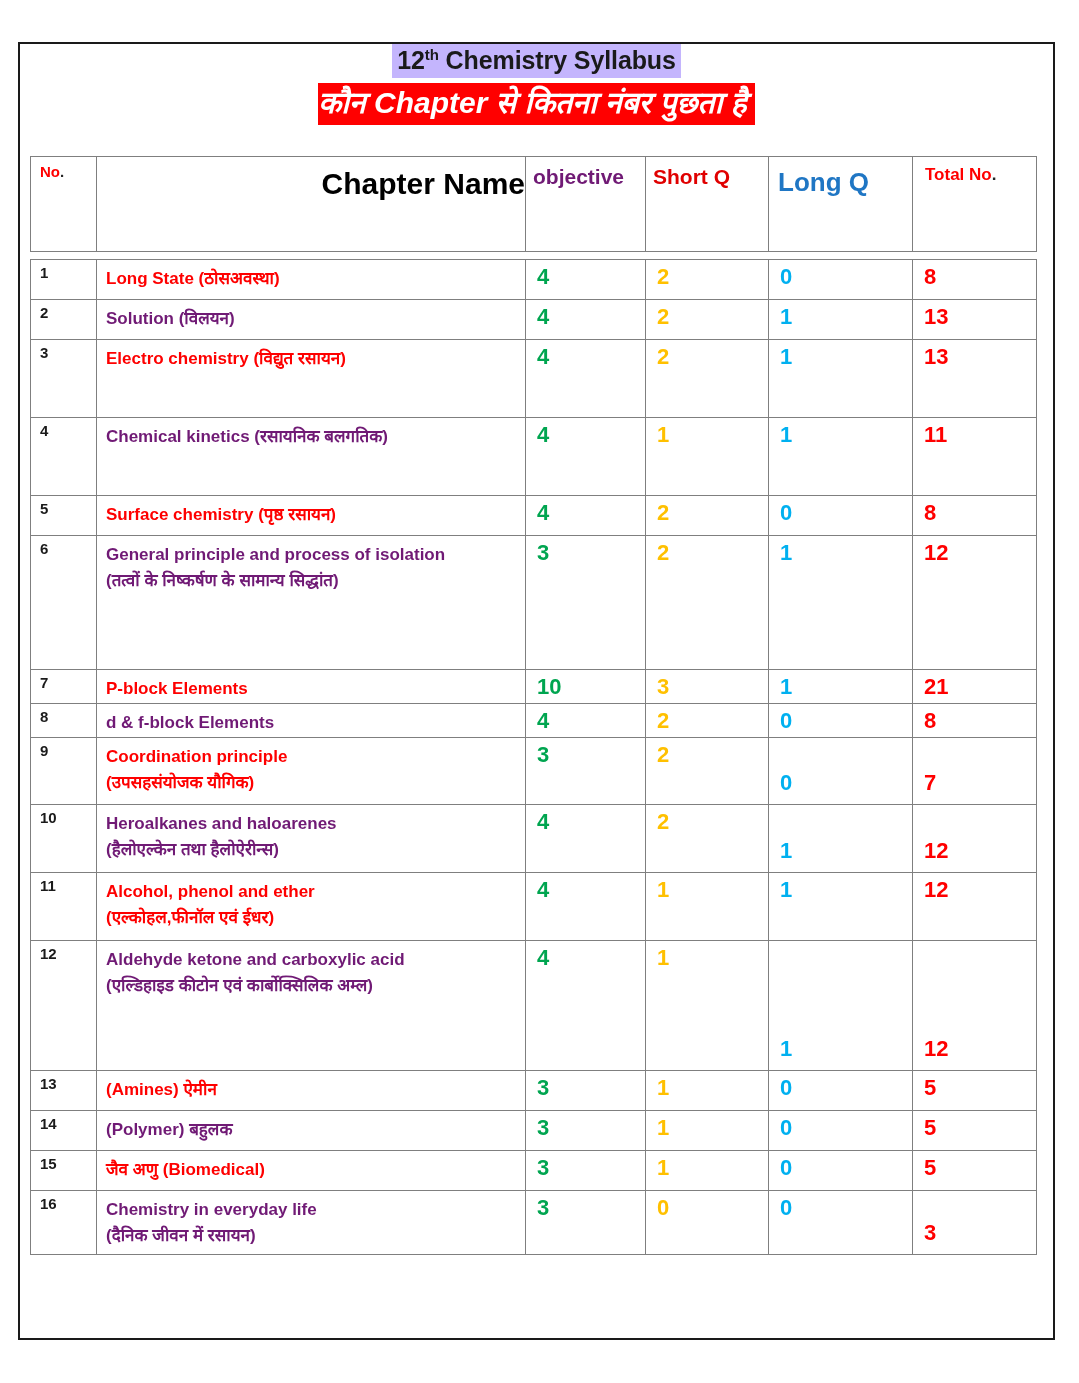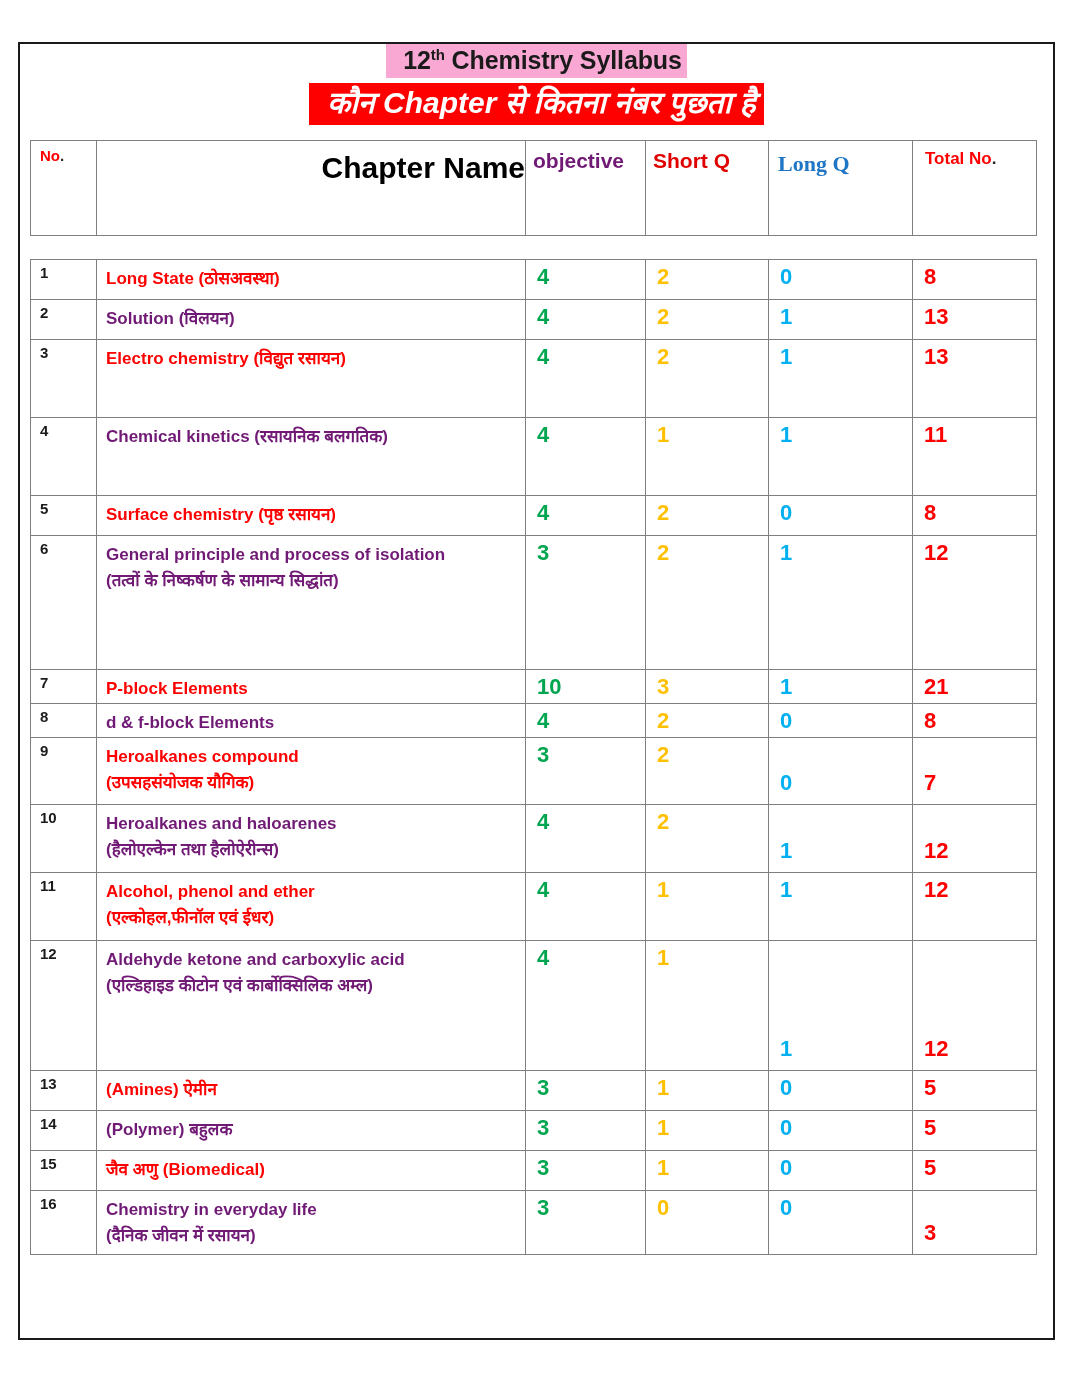--- a/index.html
+++ b/index.html
@@ -36,83 +36,83 @@
   
   .title-block {
     position: absolute;
     left: 18px;
     top: 44px;
     width: 1037px;
     text-align: center;
   }
   .title-main {
     display: inline-block;
-    background: #f9a8d4;
+    background: #c4b5fd;
     color: #1a1a1a;
     font-size: 25px;
     font-weight: bold;
     line-height: 1.22;
-    padding: 1px 5px 2px 17px;
+    padding: 1px 5px 2px 5px;
     letter-spacing: -0.1px;
   }
   .title-main sup {
     font-size: 15px;
     vertical-align: super;
     line-height: 0;
   }
   .title-sub-wrap {
     margin-top: 5px;
     text-align: center;
   }
   .title-sub {
     display: inline-block;
     background: #ff0000;
     color: #ffffff;
     font-size: 30px;
     font-weight: bold;
     font-style: italic;
     line-height: 1.22;
-    padding: 2px 8px 4px 18px;
+    padding: 2px 8px 4px 0;
     white-space: nowrap;
   }
 
   
   table.syl {
     position: absolute;
     border-collapse: collapse;
     table-layout: fixed;
     background: #ffffff;
   }
   table.syl td, table.syl th {
     border: 1.3px solid #7f7f7f;
     padding: 0;
     vertical-align: top;
     background: #ffffff;
   }
 
   
   #header-table {
     left: 30px;
-    top: 140px;
+    top: 156px;
     width: 1006px;
   }
   #header-table td {
     height: 84px;
   }
   .hc {
     font-weight: bold;
     padding: 6px 0 0 9px !important;
     white-space: nowrap;
   }
   .h-no      { font-size: 15px; color: #ff0000; }
   .h-no .dot { color: #262626; }
   .h-chapter { font-size: 30px; color: #000000; padding-left: 14px !important; padding-top: 10px !important; text-align: right; }
   .h-obj     { font-size: 21px; color: #701a75; padding-left: 7px !important; padding-top: 8px !important;}
   .h-short   { font-size: 21px; color: #e00000; padding-left: 7px !important; padding-top: 8px !important;}
-  .h-long    { font-size: 22px; color: #1f76c4; padding-left: 9px !important; padding-top: 10px !important; font-family: Liberation Serif, serif;}
+  .h-long    { font-size: 26px; color: #1f76c4; padding-left: 9px !important; padding-top: 10px !important;}
   .h-total   { font-size: 17px; color: #ff0000; padding-left: 12px !important; padding-top: 8px !important;}
   .h-total .dot { color: #262626; }
 
   
   #body-table {
     left: 30px;
     top: 259px;
     width: 1006px;
   }
   #body-table td.c-no {
@@ -272,21 +272,21 @@
             <span class="nm-l1">d &amp; f-block Elements</span>
           </td>
           <td class="c-val v-obj">4</td>
           <td class="c-val v-short">2</td>
           <td class="c-val v-long">0</td>
           <td class="c-val v-total">8</td>
         </tr>
         <tr style="height: 67px;">
           <td class="c-no">9</td>
           <td class="c-name row-red">
-            <span class="nm-l1">Heroalkanes compound</span>
+            <span class="nm-l1">Coordination principle</span>
             <span class="nm-l2">(उपसहसंयोजक यौगिक)</span>
           </td>
           <td class="c-val v-obj">3</td>
           <td class="c-val v-short">2</td>
           <td class="c-val v-long low">0</td>
           <td class="c-val v-total low">7</td>
         </tr>
         <tr style="height: 68px;">
           <td class="c-no">10</td>
           <td class="c-name row-blue">

